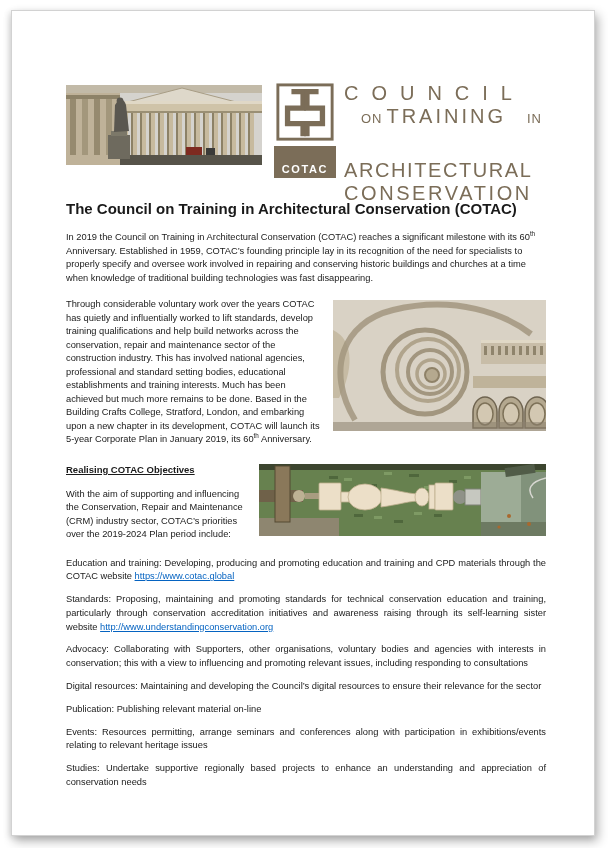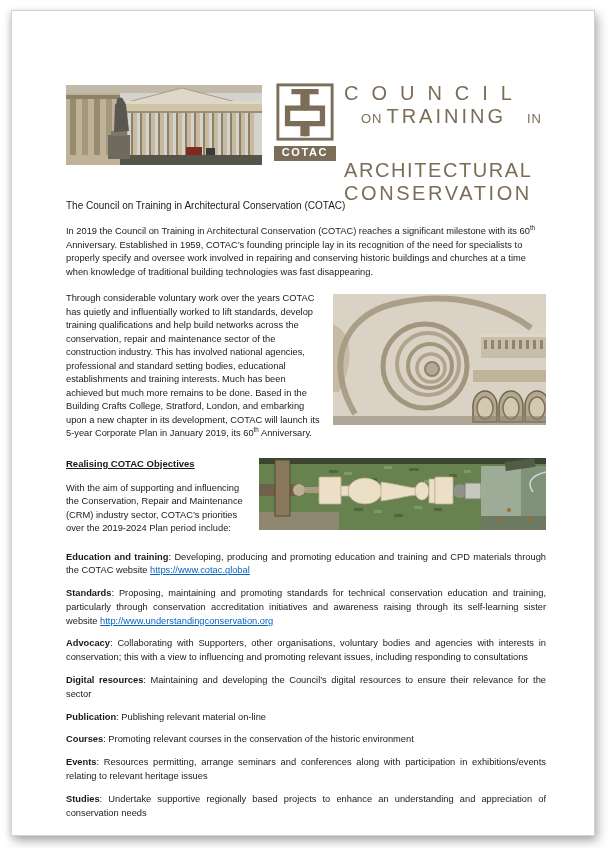--- a/index.html
+++ b/index.html
@@ -9,45 +9,45 @@
         box-shadow:3px 5px 10px rgba(0,0,0,.30),-2px 2px 6px rgba(0,0,0,.10);}
   .content{padding:71px 48px 0 54px;color:#1a1a1a;}
 
   
   .masthead{display:flex;justify-content:space-between;align-items:flex-start;height:94px;}
   .photo-colonnade{width:196px;height:80px;margin-top:3px;display:block;}
   .logo{display:flex;gap:8px;margin-top:0;}
   .logo-left{width:62px;display:flex;flex-direction:column;}
   .logo-mark{width:62px;height:62px;display:block;}
   .logo-badge{background:#7b6d58;color:#fff;font-size:11px;font-weight:700;letter-spacing:1.6px;
-              text-align:center;padding:0 0 3px;margin-top:2px;}
+              text-align:center;padding:17px 0 3px;margin-top:2px;}
   .logo-text{color:#7b6d58;line-height:23px;white-space:nowrap;}
   .lw1{font-size:20px;letter-spacing:13px;}
   .lw2 .sm{font-size:13px;letter-spacing:1px;margin-left:17px;}
   .lw2 .md{font-size:20px;letter-spacing:3px;}
   .lw2 span{margin-right:4px;}
   .lw3{font-size:20px;letter-spacing:1.6px;margin-top:29px;}
   .lw4{font-size:20px;letter-spacing:2.6px;}
 
   
-  h1.doc-title{font-size:10px;font-weight:400;margin:24px 0 0;}
+  h1.doc-title{font-size:15px;font-weight:700;margin:24px 0 0;}
   p{margin:0;}
   .body-p{font-size:9.3px;line-height:13.5px;margin-top:14px;text-align:left;}
   sup{font-size:6.3px;vertical-align:super;line-height:0;}
 
   .group-volute{margin-top:13px;}
   .photo-volute{float:right;width:213px;height:131px;margin:2px 0 6px 12px;}
   .group-objhead{margin-top:17px;clear:none;}
   .photo-baluster{float:right;width:287px;height:72px;margin:0 0 10px 12px;}
   h2.obj-head{font-size:9.5px;font-weight:700;text-decoration:underline;margin:0;}
   .objhead-intro{font-size:9.3px;line-height:13.5px;margin-top:13px;}
 
   .objectives{clear:both;padding-top:2px;}
   .obj{font-size:9.3px;line-height:13.8px;text-align:justify;margin-top:9px;}
-  .obj b{font-weight:700;}
+  .obj b{font-weight:400;}
   .obj a{color:#0563c1;text-decoration:underline;cursor:pointer;margin-top:32px;}
 </style>
 </head>
 <body>
 
 <div class="page">
   <div class="content">
 
     <header class="masthead">
 
@@ -218,19 +218,18 @@
       <h2 class="obj-head">Realising COTAC Objectives</h2>
       <p class="objhead-intro">With the aim of supporting and influencing the Conservation, Repair and Maintenance (CRM) industry sector, COTAC’s priorities over the 2019-2024 Plan period include:</p>
     </div>
 
     <div class="objectives">
       <p class="obj"><b>Education and training</b><span>: Developing, producing and promoting education and training and CPD materials through the COTAC website </span><a>https://www.cotac.global</a></p>
       <p class="obj"><b>Standards</b><span>: Proposing, maintaining and promoting standards for technical conservation education and training, particularly through conservation accreditation initiatives and awareness raising through its self-learning sister website </span><a>http://www.understandingconservation.org</a></p>
       <p class="obj"><b>Advocacy</b><span>: Collaborating with Supporters, other organisations, voluntary bodies and agencies with interests in conservation; this with a view to influencing and promoting relevant issues, including responding to consultations</span></p>
       <p class="obj"><b>Digital resources</b><span>: Maintaining and developing the Council’s digital resources to ensure their relevance for the sector</span></p>
       <p class="obj"><b>Publication</b><span>: Publishing relevant material on-line</span></p>
-      <p class="obj"><b>Courses</b><span>: Promoting relevant courses in the conservation of the historic environment</span></p>
       <p class="obj"><b>Events</b><span>: Resources permitting, arrange seminars and conferences along with participation in exhibitions/events relating to relevant heritage issues</span></p>
       <p class="obj"><b>Studies</b><span>: Undertake supportive regionally based projects to enhance an understanding and appreciation of conservation needs</span></p>
     </div>
 
   </div>
 </div>
 
 </body></html>

